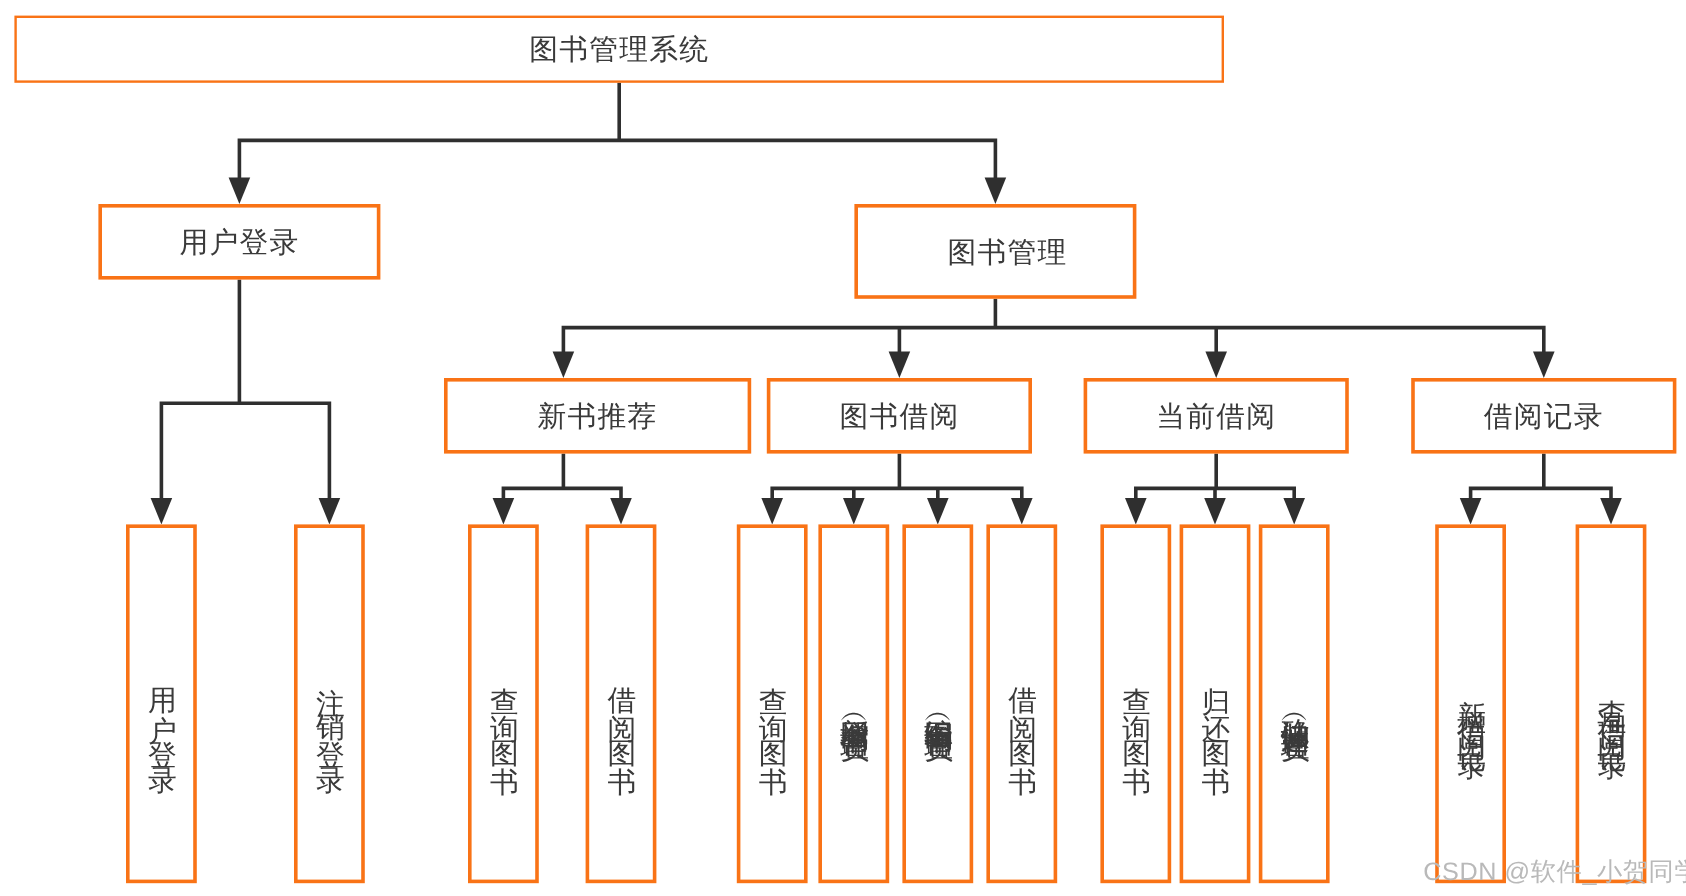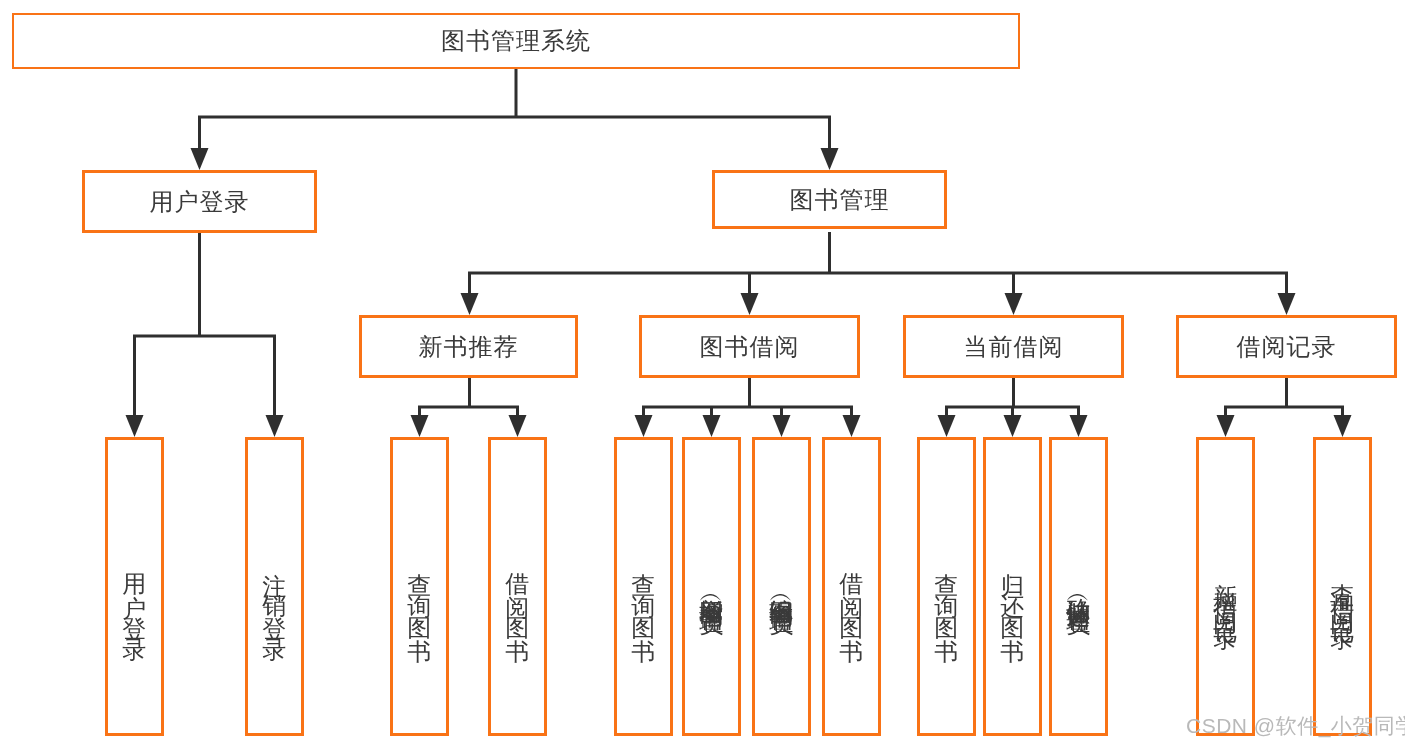--- a/index.html
+++ b/index.html
@@ -59,22 +59,22 @@
     font-size: 21px;
     color: #b9b9b9;
     letter-spacing: 0.5px;
     white-space: nowrap;
     z-index: 3;
   }
 
   
   .pos-root          { left: 12px;   top: 13px;  width: 1008px; height: 56px; }
   .pos-user-login    { left: 82px;   top: 170px; width: 235px;  height: 63px; }
-  .pos-book-mgmt     { left: 712px;  top: 170px; width: 235px;  height: 59px; padding-left: 20px; }
-  .pos-new-books     { left: 359px;  top: 315px; width: 219px;  height: 63px; }
+  .pos-book-mgmt     { left: 712px;  top: 170px; width: 235px;  height: 79px; padding-left: 20px; }
+  .pos-new-books     { left: 370px;  top: 315px; width: 256px;  height: 63px; }
   .pos-book-borrow   { left: 639px;  top: 315px; width: 221px;  height: 63px; }
   .pos-current-borrow{ left: 903px;  top: 315px; width: 221px;  height: 63px; }
   .pos-borrow-records{ left: 1176px; top: 315px; width: 221px;  height: 63px; }
 
   .leaf { top: 437px; width: 59px; height: 299px; }
   .pos-leaf-login        { left: 105px; }
   .pos-leaf-logout       { left: 245px; }
   .pos-nb-query          { left: 390px; }
   .pos-nb-borrow         { left: 488px; }
   .pos-bb-query          { left: 614px; }

